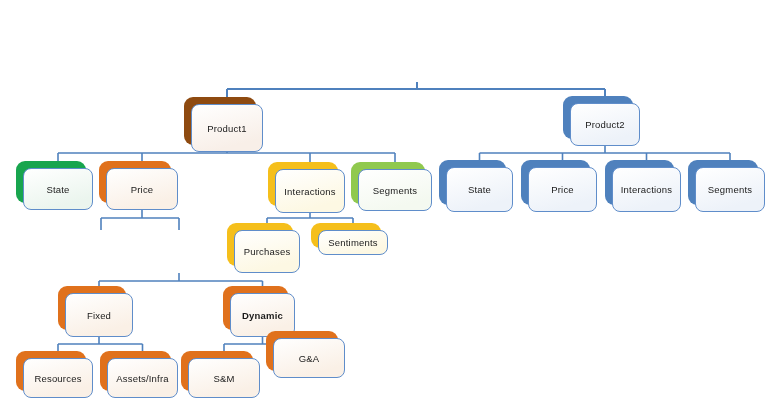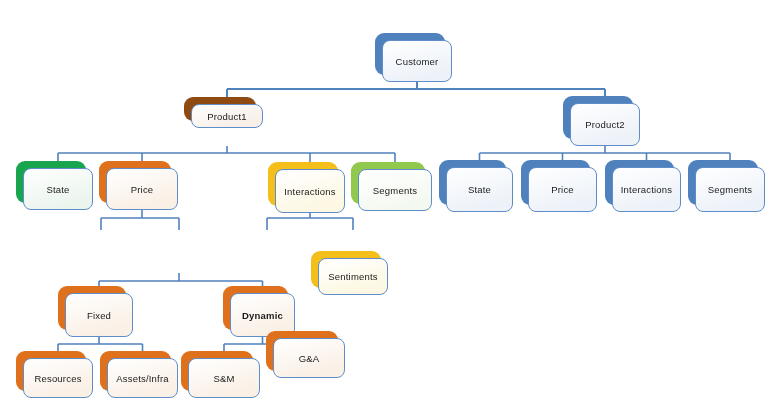--- a/index.html
+++ b/index.html
@@ -87,27 +87,21 @@
       <line x1="99" y1="337" x2="99" y2="344" stroke="#4f81bd" stroke-width="1.6"></line>
       <line x1="58" y1="344" x2="142.5" y2="344" stroke="#4f81bd" stroke-width="1.6"></line>
       <line x1="58" y1="344" x2="58" y2="358" stroke="#4f81bd" stroke-width="1.6"></line>
       <line x1="142.5" y1="344" x2="142.5" y2="358" stroke="#4f81bd" stroke-width="1.6"></line>
       <line x1="262.5" y1="337" x2="262.5" y2="344" stroke="#4f81bd" stroke-width="1.6"></line>
       <line x1="224" y1="344" x2="309" y2="344" stroke="#4f81bd" stroke-width="1.6"></line>
       <line x1="224" y1="344" x2="224" y2="358" stroke="#4f81bd" stroke-width="1.6"></line>
       <line x1="309" y1="344" x2="309" y2="358" stroke="#4f81bd" stroke-width="1.6"></line>
     </svg>
   <div id="nodes">
-      <div class="node" style="left: 382px; top: 40px; width: 70px; height: 42px;">
-        <div class="accent" style="background: rgb(79, 129, 189);"></div>
-        <div class="card" style="background: linear-gradient(165deg, rgb(255, 255, 255) 0%, rgb(237, 242, 249) 80%); border-color: rgb(95, 141, 202);">
-          <span class="label">Customer</span>
-        </div>
-      </div>
-      <div class="node" style="left: 191px; top: 104px; width: 72px; height: 24px;">
+      <div class="node" style="left: 191px; top: 104px; width: 72px; height: 48px;">
         <div class="accent" style="background: rgb(142, 74, 16);"></div>
         <div class="card" style="background: linear-gradient(165deg, rgb(255, 255, 255) 0%, rgb(248, 239, 232) 80%); border-color: rgb(95, 141, 202);">
           <span class="label">Product1</span>
         </div>
       </div>
       <div class="node" style="left: 570px; top: 103px; width: 70px; height: 43px;">
         <div class="accent" style="background: rgb(79, 129, 189);"></div>
         <div class="card" style="background: linear-gradient(165deg, rgb(255, 255, 255) 0%, rgb(237, 242, 249) 80%); border-color: rgb(95, 141, 202);">
           <span class="label">Product2</span>
         </div>
@@ -153,21 +147,27 @@
         <div class="card" style="background: linear-gradient(165deg, rgb(255, 255, 255) 0%, rgb(237, 242, 249) 80%); border-color: rgb(95, 141, 202);">
           <span class="label">Interactions</span>
         </div>
       </div>
       <div class="node" style="left: 695px; top: 167px; width: 70px; height: 45px;">
         <div class="accent" style="background: rgb(79, 129, 189);"></div>
         <div class="card" style="background: linear-gradient(165deg, rgb(255, 255, 255) 0%, rgb(237, 242, 249) 80%); border-color: rgb(95, 141, 202);">
           <span class="label">Segments</span>
         </div>
       </div>
-      <div class="node" style="left: 318px; top: 230px; width: 70px; height: 37px; margin-top: 28px;">
+      <div class="node" style="left: 234px; top: 230px; width: 66px; height: 43px;">
+        <div class="accent" style="background: rgb(245, 191, 27);"></div>
+        <div class="card" style="background: linear-gradient(165deg, rgb(255, 255, 255) 0%, rgb(253, 248, 227) 80%); border-color: rgb(95, 141, 202);">
+          <span class="label">Purchases</span>
+        </div>
+      </div>
+      <div class="node" style="left: 318px; top: 230px; width: 70px; height: 25px;">
         <div class="accent" style="background: rgb(245, 191, 27);"></div>
         <div class="card" style="background: linear-gradient(165deg, rgb(255, 255, 255) 0%, rgb(253, 248, 227) 80%); border-color: rgb(95, 141, 202);">
           <span class="label">Sentiments</span>
         </div>
       </div>
       <div class="node" style="left: 65px; top: 293px; width: 68px; height: 44px;">
         <div class="accent" style="background: rgb(224, 113, 28);"></div>
         <div class="card" style="background: linear-gradient(165deg, rgb(255, 255, 255) 0%, rgb(250, 240, 230) 80%); border-color: rgb(95, 141, 202);">
           <span class="label">Fixed</span>
         </div>

